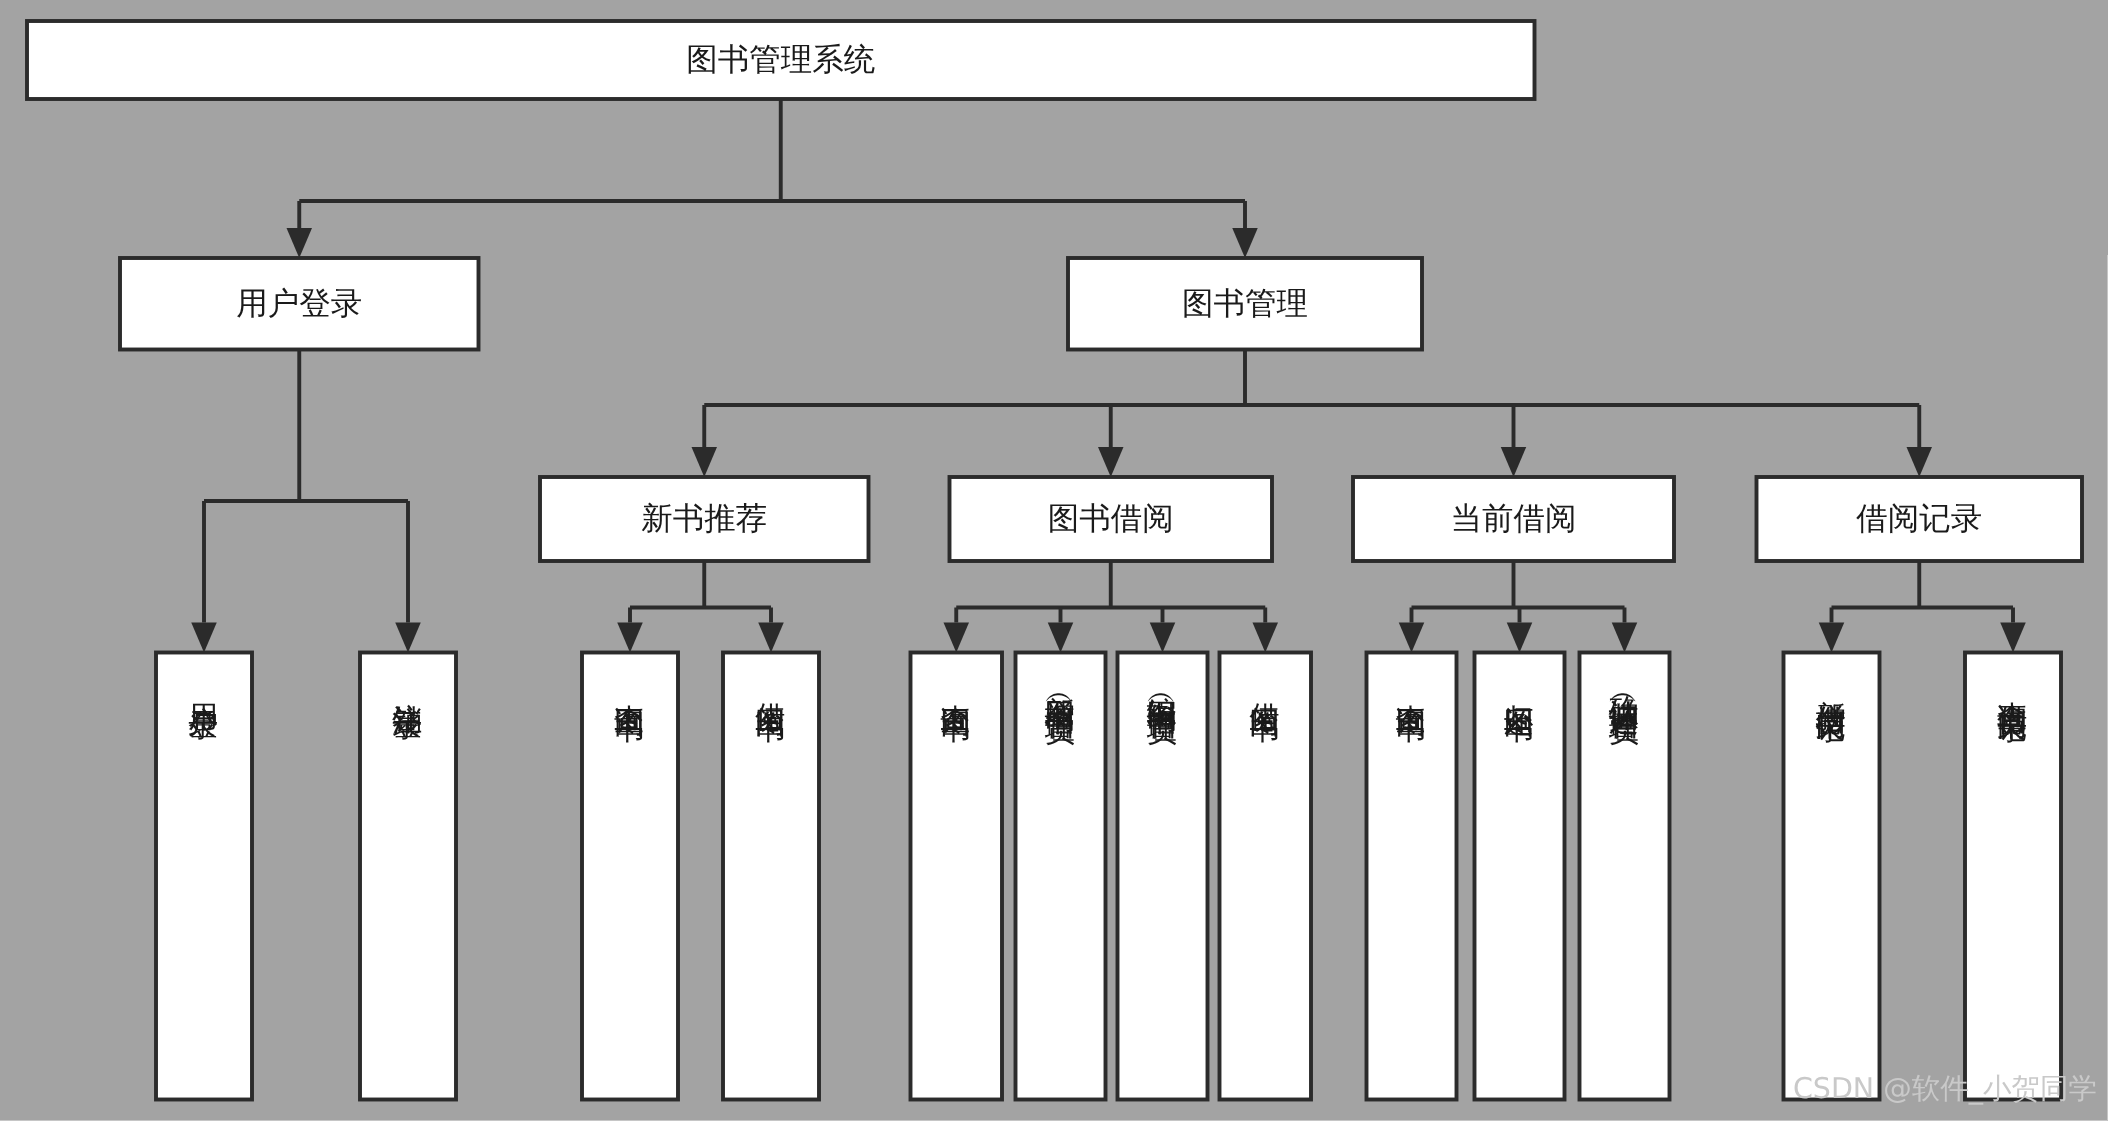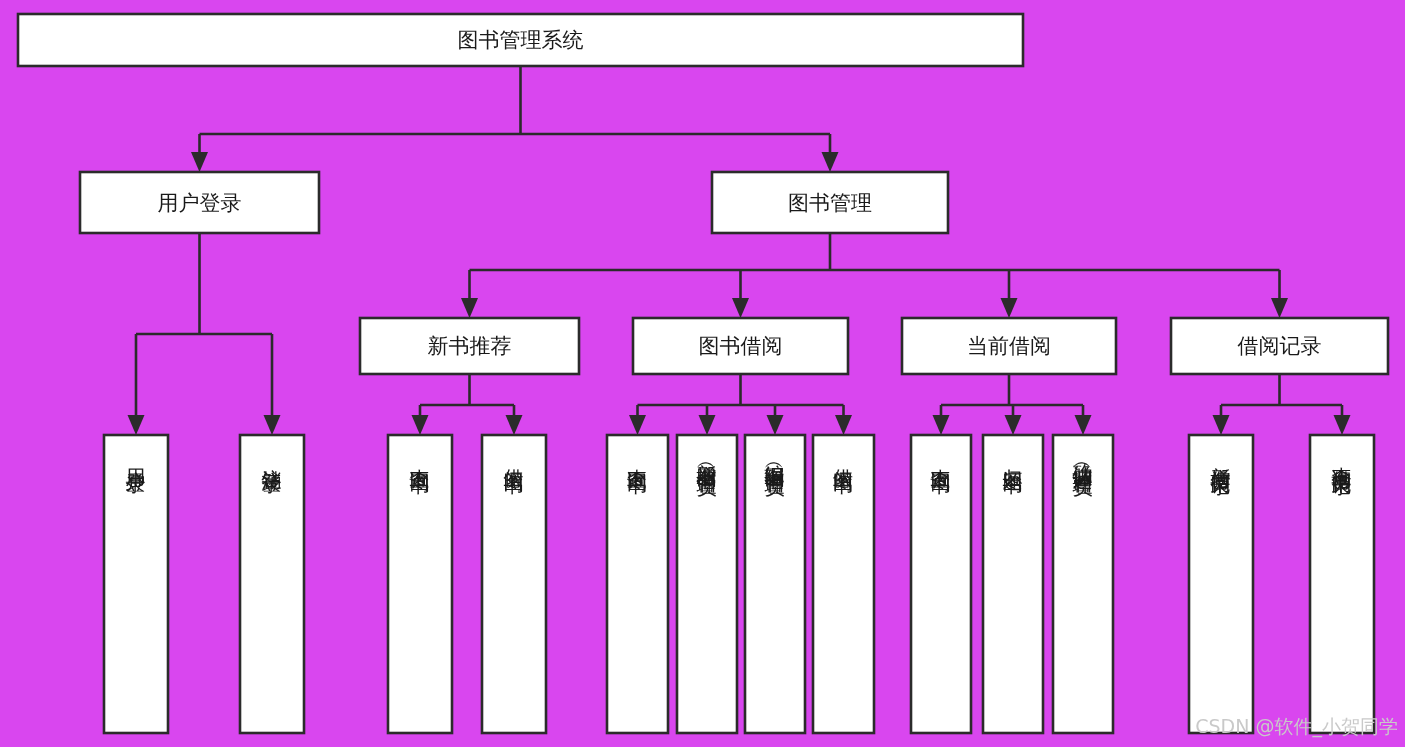--- a/index.html
+++ b/index.html
@@ -11,21 +11,21 @@
     width: 1405px;
     height: 747px;
     font-family: "DejaVu Sans", "Liberation Sans", sans-serif;
     overflow: hidden;
     position: relative;
   }
   #diagram-root {
     position: relative;
     width: 1405px;
     height: 747px;
-    background: #d946ef;
+    background: #a3a3a3;
   }
   svg.canvas {
     position: absolute;
     left: 0;
     top: 0;
     width: 1405px;
     height: 747px;
   }
   .node-box {
     fill: #ffffff;

